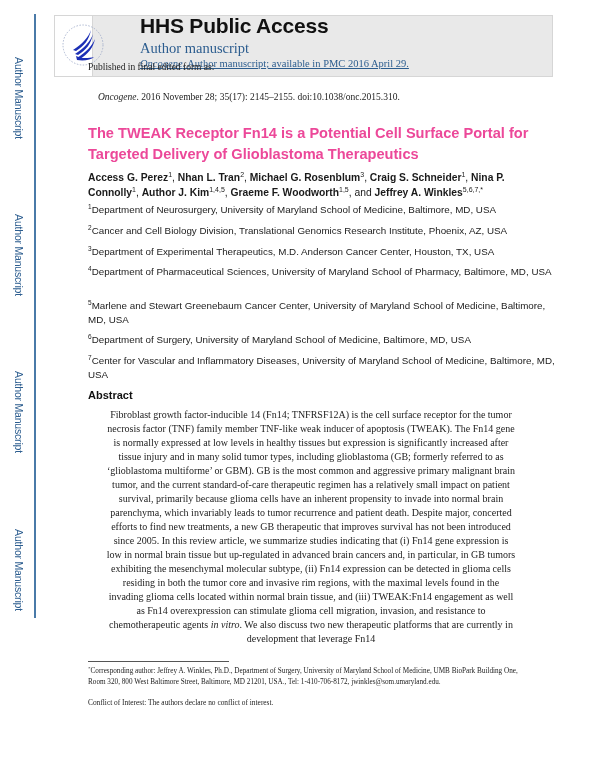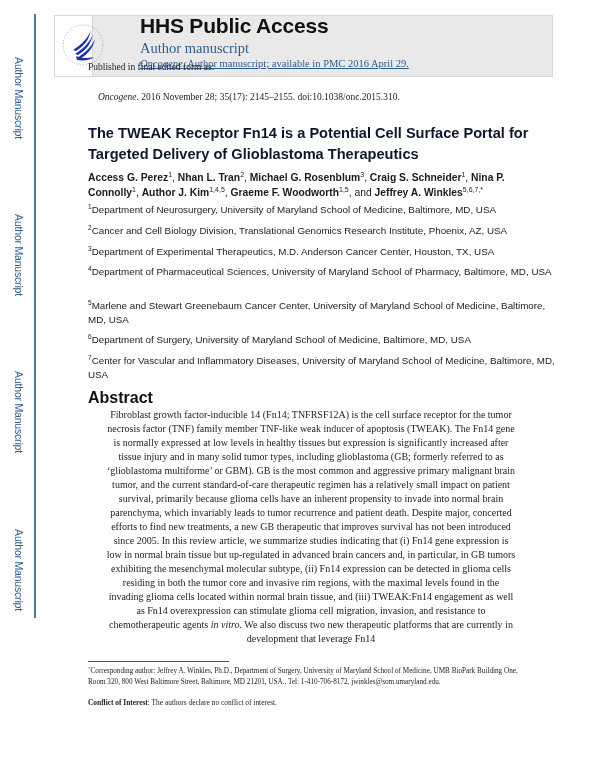--- a/index.html
+++ b/index.html
@@ -10,34 +10,34 @@
     .header-box { position: absolute; left: 54px; top: 15px; width: 197px; height: 60px; border: 1px solid #d6d6d6; background: #fff; }
     .header-band { position: absolute; left: 92px; top: 15px; width: 460px; height: 60px; background: #e9e9e9; border: 1px solid #d6d6d6; border-left: none; }
     .logo { position: absolute; left: 58px; top: 20px; width: 50px; height: 50px; }
     .hhs-title { position: absolute; left: 140px; top: 14px; font-family: "Liberation Sans", sans-serif; font-weight: bold; font-size: 21px; color: #111; letter-spacing: -0.2px; text-align: center; }
     .hhs-sub { position: absolute; left: 140px; top: 40px; font-size: 14.5px; color: #2c5d8f; }
     .hhs-avail { position: absolute; left: 140px; top: 58px; font-size: 10.5px; color: #2c5d8f; text-decoration: underline; }
     .hhs-avail i { font-style: italic; }
     .pub-label { position: absolute; left: 88px; top: 62px; font-size: 9.5px; color: #222; }
     .pub-cite { position: absolute; left: 98px; top: 92px; font-size: 9.5px; color: #222; }
     .pub-cite i { font-style: italic; }
-    .title { position: absolute; left: 88px; top: 123px; width: 470px; font-family: "Liberation Sans", sans-serif; font-weight: bold; font-size: 14.6px; line-height: 21px; color: #0f172a; }
+    .title { position: absolute; left: 88px; top: 123px; width: 470px; font-family: "Liberation Sans", sans-serif; font-weight: bold; font-size: 14.6px; line-height: 21px; color: #ec4899; }
     .authors { position: absolute; left: 88px; top: 170px; width: 470px; font-family: "Liberation Sans", sans-serif; font-size: 10.3px; line-height: 15px; color: #1a1a1a; }
     .authors b { font-weight: bold; }
     .authors sup { font-size: 7px; vertical-align: super; line-height: 0; }
     .affil { position: absolute; left: 88px; width: 470px; font-family: "Liberation Sans", sans-serif; font-size: 9.8px; line-height: 14px; color: #222; }
     .affil sup { font-size: 6.5px; vertical-align: super; line-height: 0; }
-    .abstract-h { position: absolute; left: 88px; top: 389px; font-family: "Liberation Sans", sans-serif; font-weight: bold; font-size: 16px; color: #111; }
+    .abstract-h { position: absolute; left: 88px; top: 389px; font-family: "Liberation Sans", sans-serif; font-weight: bold; font-size: 11px; color: #111; }
     .abstract-body { position: absolute; left: 106px; top: 408px; width: 410px; font-size: 10px; line-height: 14px; color: #222; text-align: center; }
     .abstract-body p { margin: 0; }
     .fn-rule { position: absolute; left: 88px; top: 661px; width: 141px; height: 1px; background: #555; }
     .footnote { position: absolute; left: 88px; top: 666px; width: 440px; font-size: 7.2px; line-height: 10.5px; color: #222; }
     .footnote sup { font-size: 5px; vertical-align: super; line-height: 0; }
     .coi { position: absolute; left: 88px; top: 698px; font-size: 7.4px; color: #222; }
-    .coi b { font-weight: bold; }
+    .coi b { font-weight: normal; }
   </style>
 </head>
 <body>
 
 <div class="sidebar-line"></div>
 <div class="side-label" style="top:48px;">
     <span>Author Manuscript</span>
   </div>
 <div class="side-label" style="top:205px;">
     <span>Author Manuscript</span>

